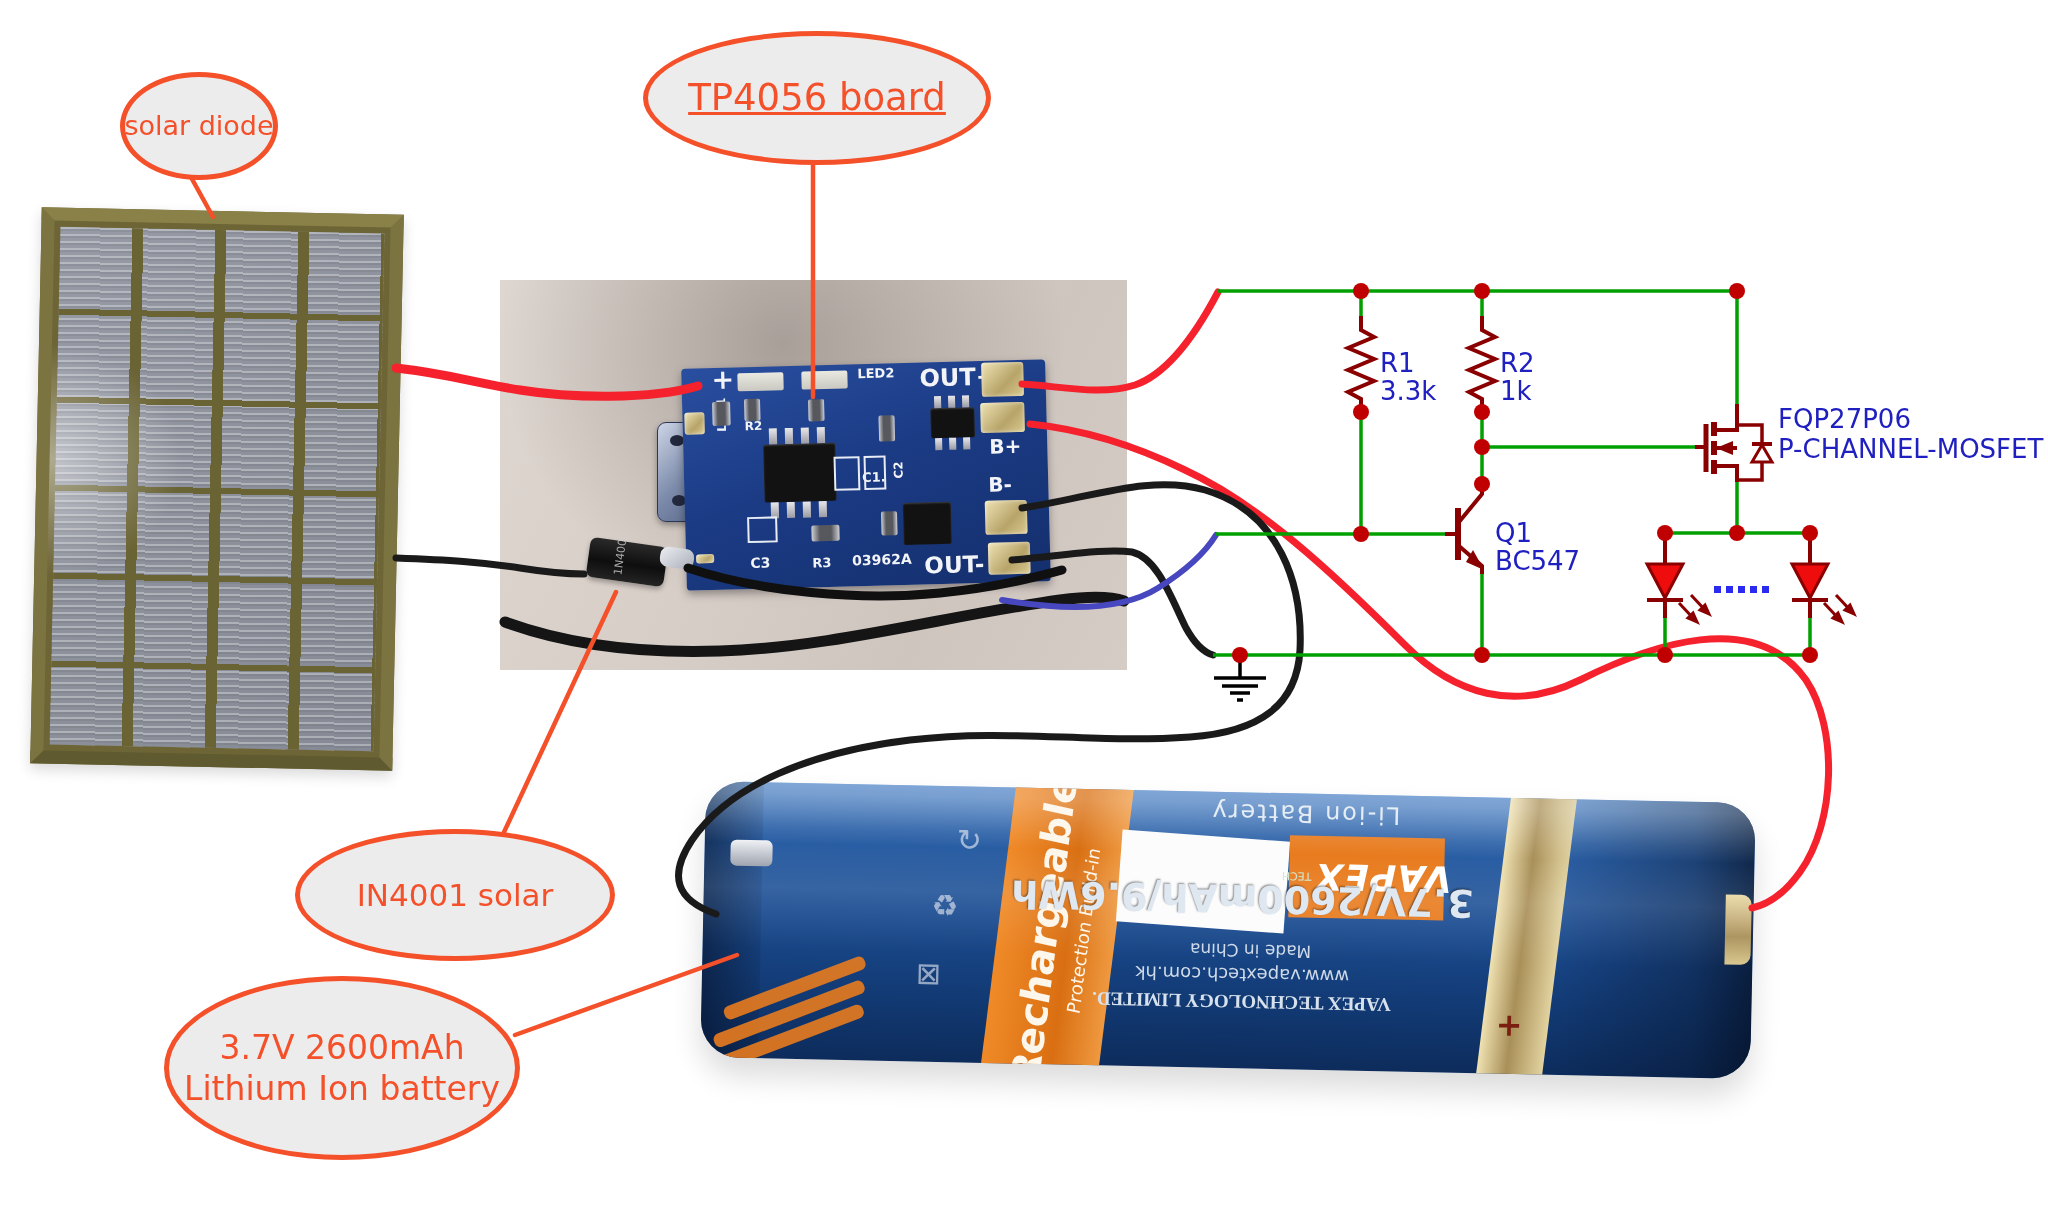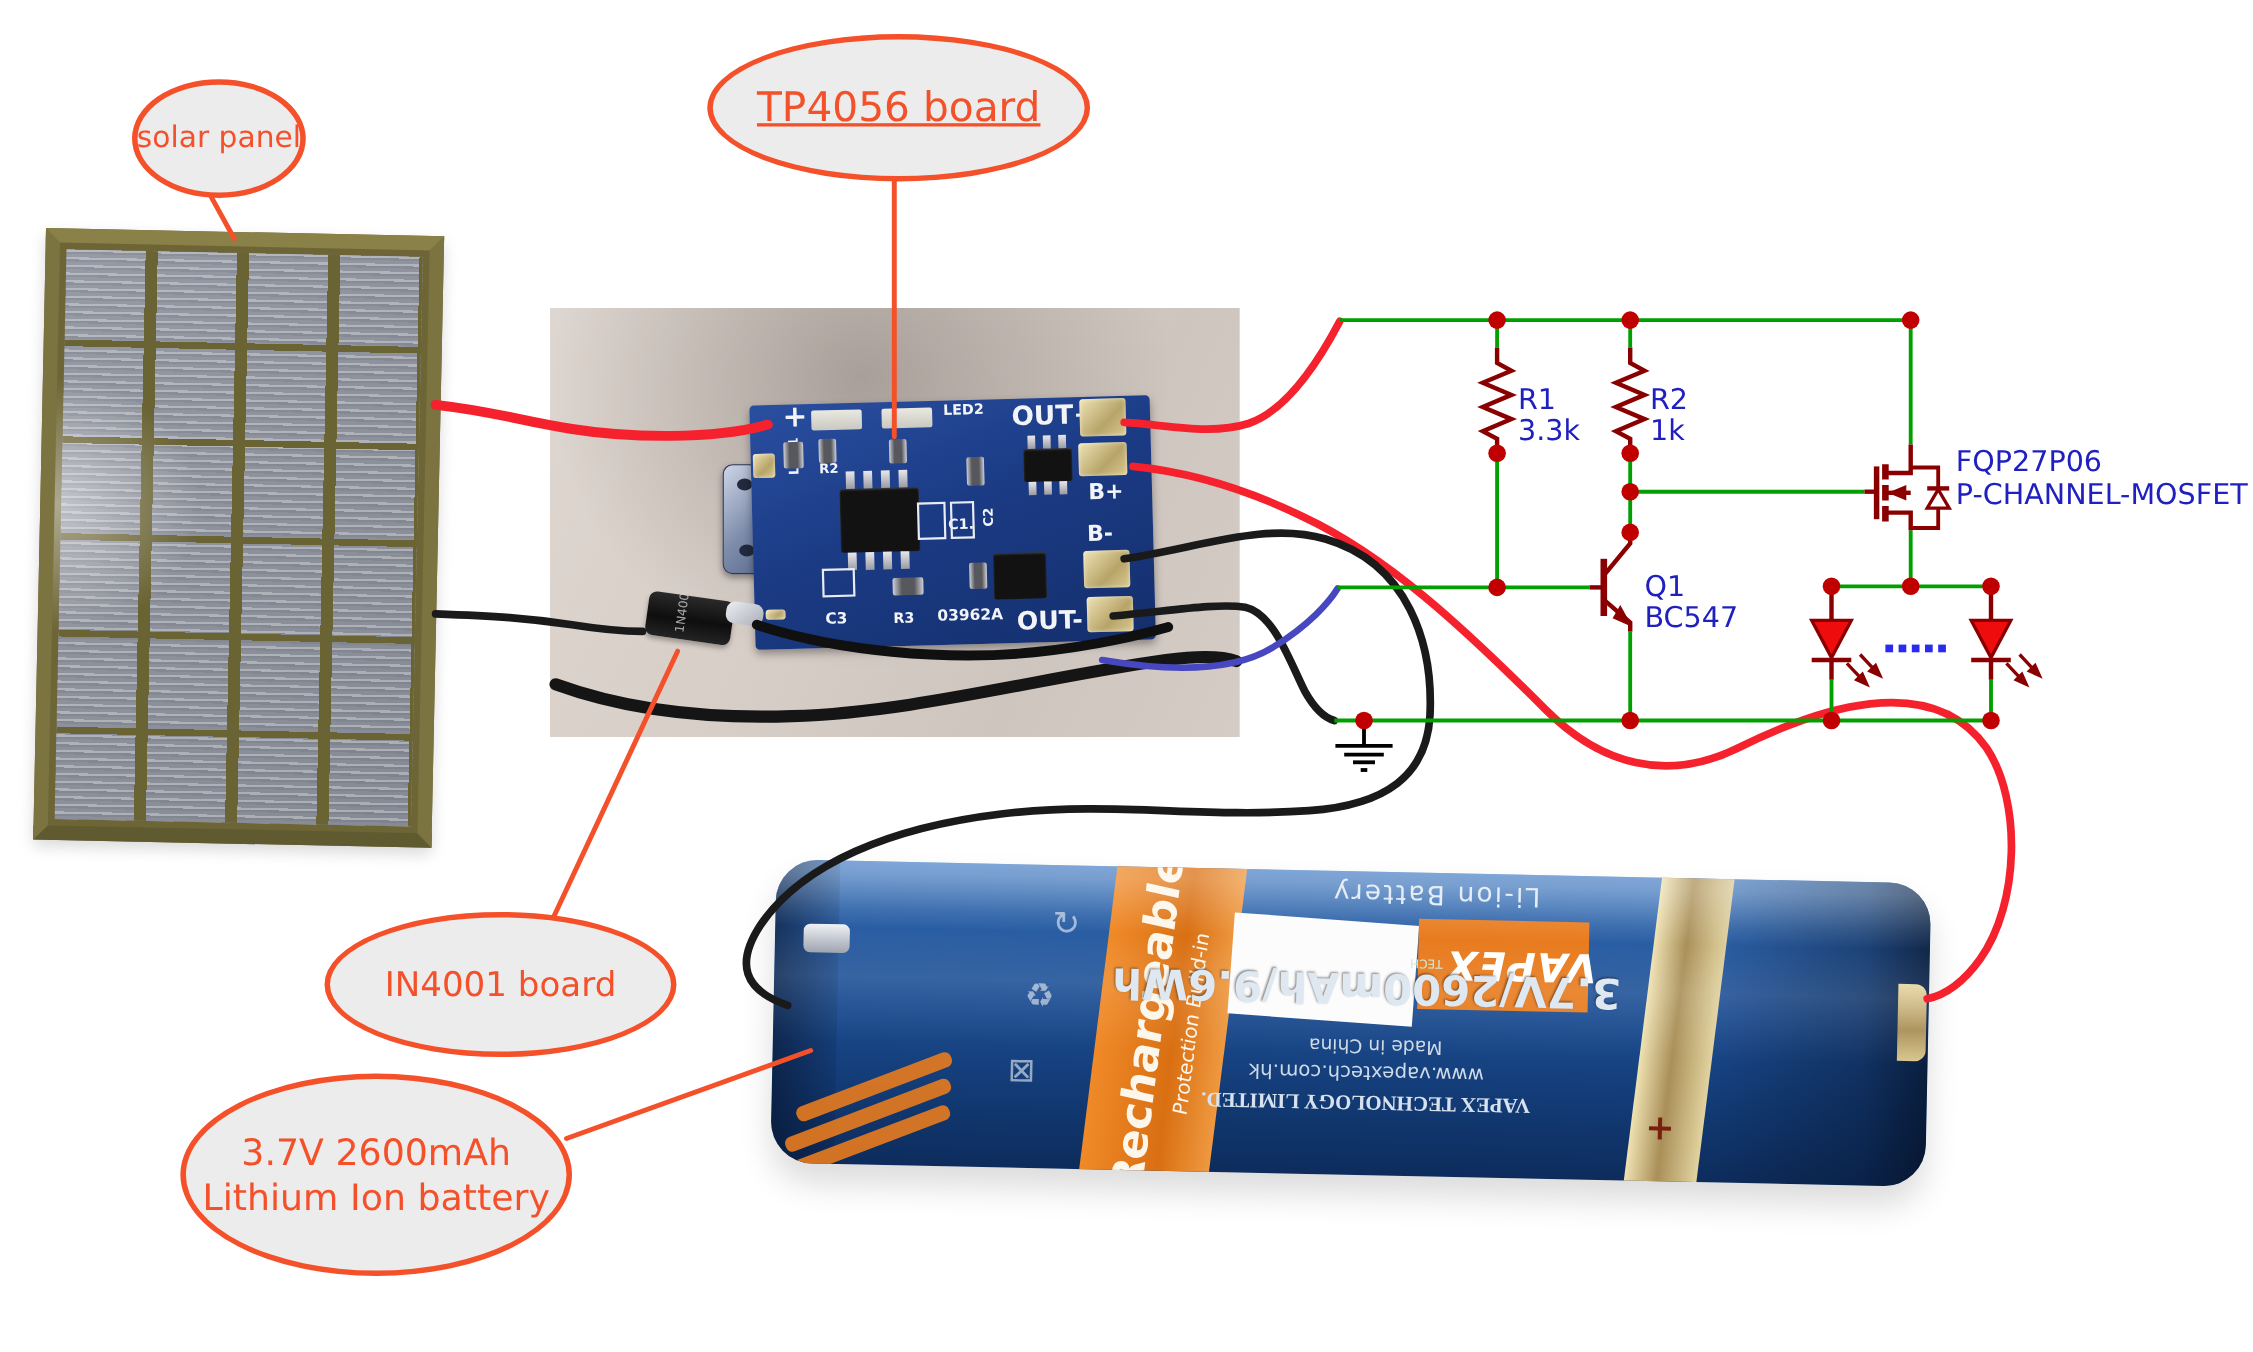--- a/index.html
+++ b/index.html
@@ -316,26 +316,26 @@
 
     <g stroke="#f4502a" stroke-width="4.5" stroke-linecap="round">
       <path d="M 192 179 L 213 217"></path>
       <path d="M 813 164 L 813 397"></path>
       <path d="M 498 845 L 616 592"></path>
       <path d="M 515 1035 L 737 955"></path>
     </g>
   </svg>
 
   <div id="co-solar" class="callout">
-    <span class="l1">solar panel</span>
+    <span class="l1">solar diode</span>
   </div>
   <div id="co-tp4056" class="callout">
     <span class="l1">TP4056 board</span>
   </div>
   <div id="co-diode" class="callout">
-    <span class="l1">IN4001 board</span>
+    <span class="l1">IN4001 solar</span>
   </div>
   <div id="co-batt" class="callout">
     <span class="l1">3.7V 2600mAh</span>
     <span class="l1">Lithium Ion battery</span>
   </div>
 
 </div>
 
 </body></html>

